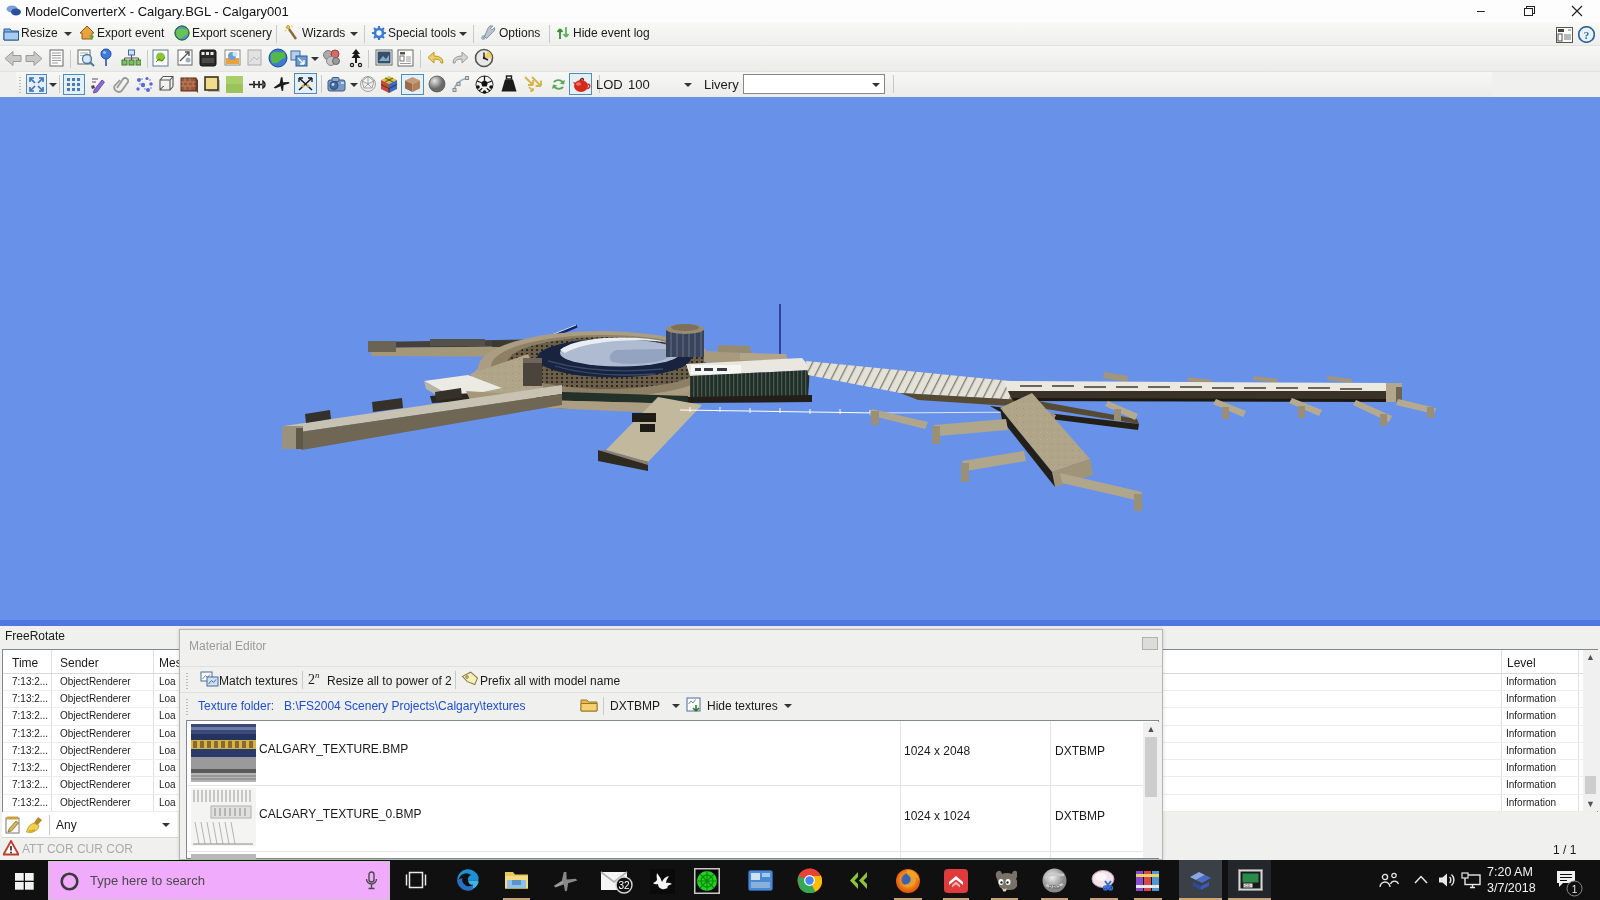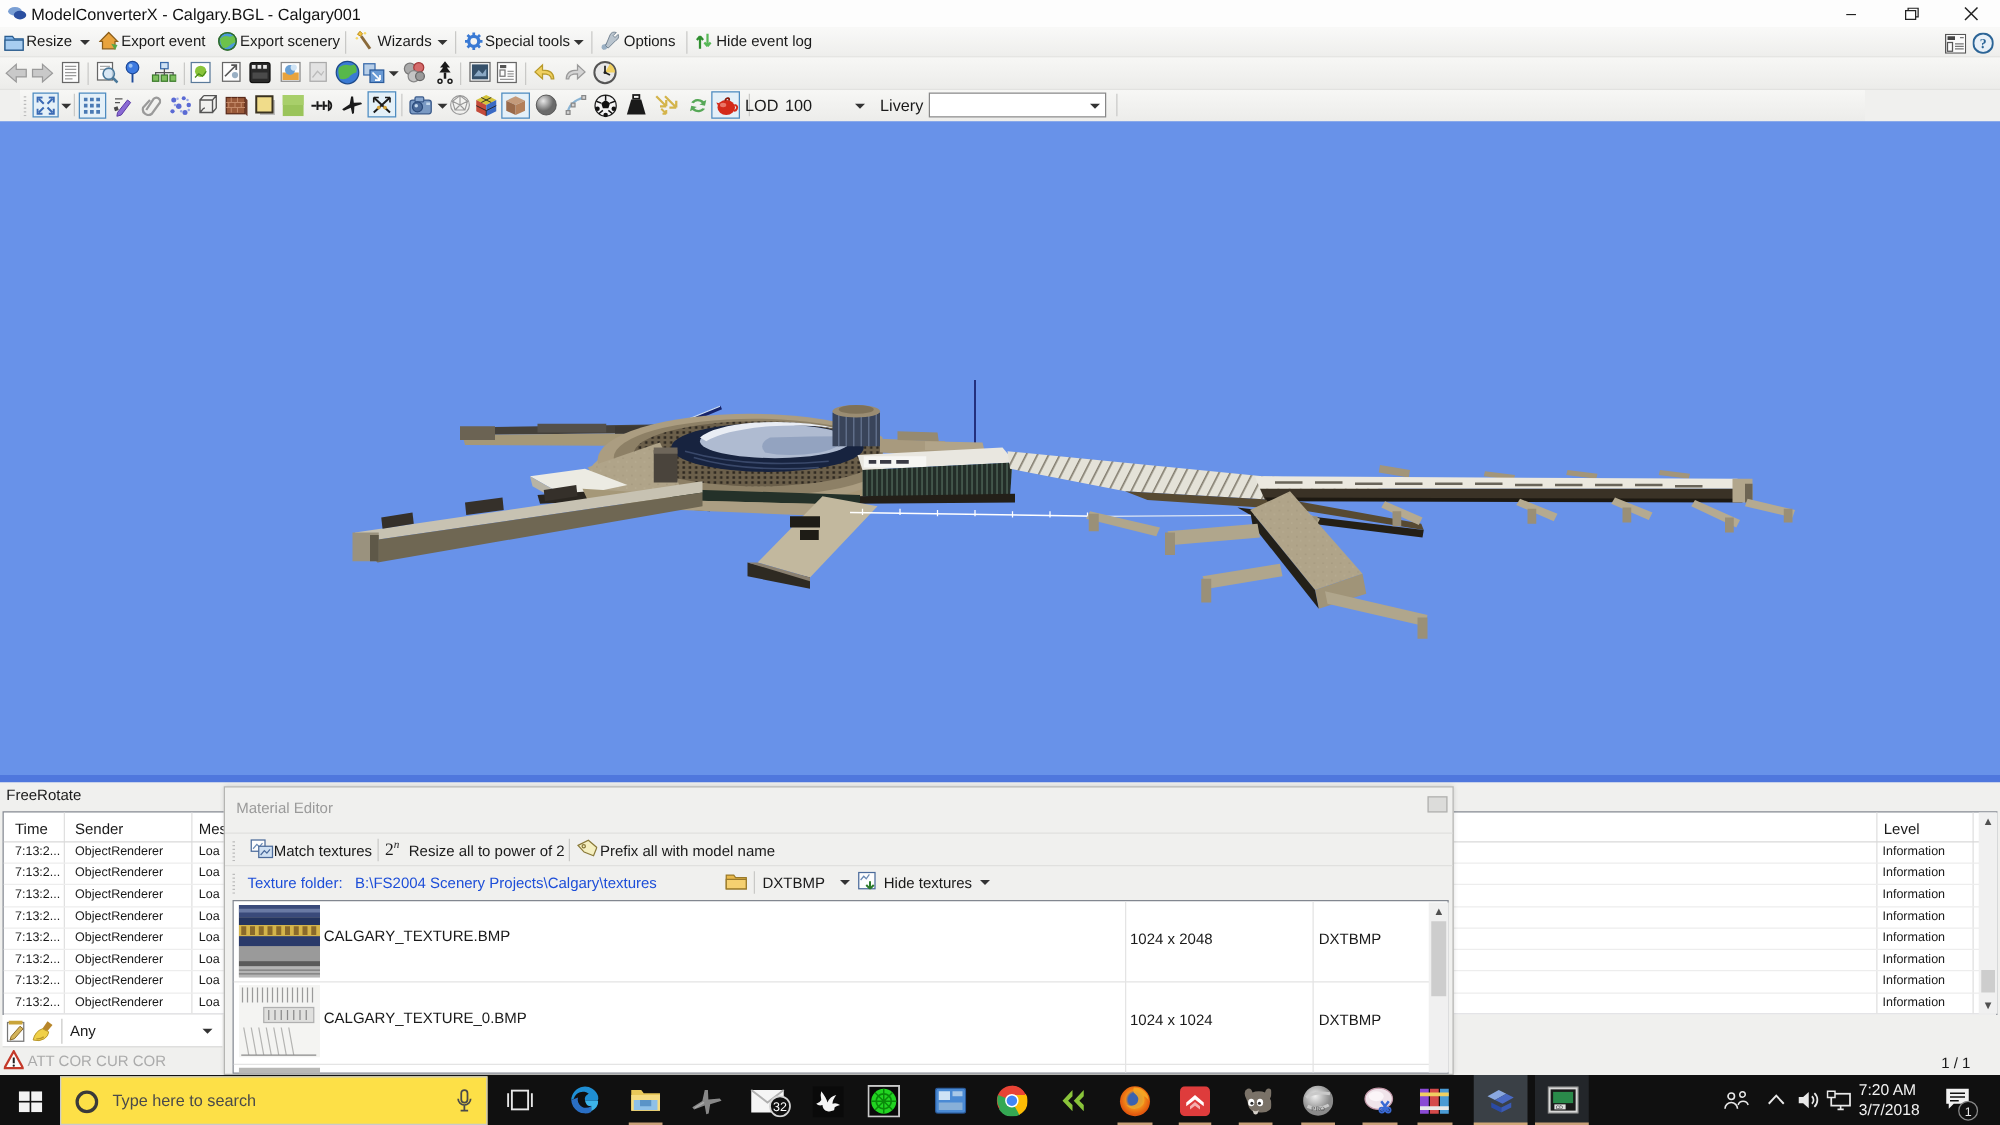--- a/index.html
+++ b/index.html
@@ -714,21 +714,21 @@
   </div>
   <div id="taskbar">
     <svg class="ic" style="left:15px;top:13px" width="19" height="17" viewBox="0 0 19 17">
       <g fill="#f2f2f2">
           <rect x="0" y="0" width="8.7" height="7.7"></rect>
           <rect x="10" y="0" width="8.7" height="7.7"></rect>
           <rect x="0" y="9" width="8.7" height="7.7"></rect>
           <rect x="10" y="9" width="8.7" height="7.7"></rect>
         </g>
     </svg>
-    <div class="abs" style="left:48px;top:1px;width:342px;height:39px;background:#fde047;border:1px solid #c9c9c9">
+    <div class="abs" style="left:48px;top:1px;width:342px;height:39px;background:#f0abfc;border:1px solid #c9c9c9">
       <svg class="ic" style="left:11px;top:10px" width="19" height="19" viewBox="0 0 19 19">
         <circle cx="9.5" cy="9.5" r="7.8" fill="none" stroke="#3a3a3a" stroke-width="2.6"></circle>
       </svg>
       <div class="abs" style="left:41px;top:11px;font-size:13px;color:#4a4a4a">Type here to search</div>
       <svg class="ic" style="left:315px;top:9px" width="15" height="21" viewBox="0 0 15 21">
         <rect x="5" y="1" width="5" height="10" rx="2.5" fill="none" stroke="#4a4a4a" stroke-width="1.4"></rect>
         <path d="M2.5 8 a5 5 0 0 0 10 0 M7.5 13.5 V17 M4.5 17.5 h6" fill="none" stroke="#4a4a4a" stroke-width="1.4"></path>
       </svg>
     </div>
     <svg class="ic" style="left:404px;top:9px" width="24" height="22" viewBox="0 0 24 22">

